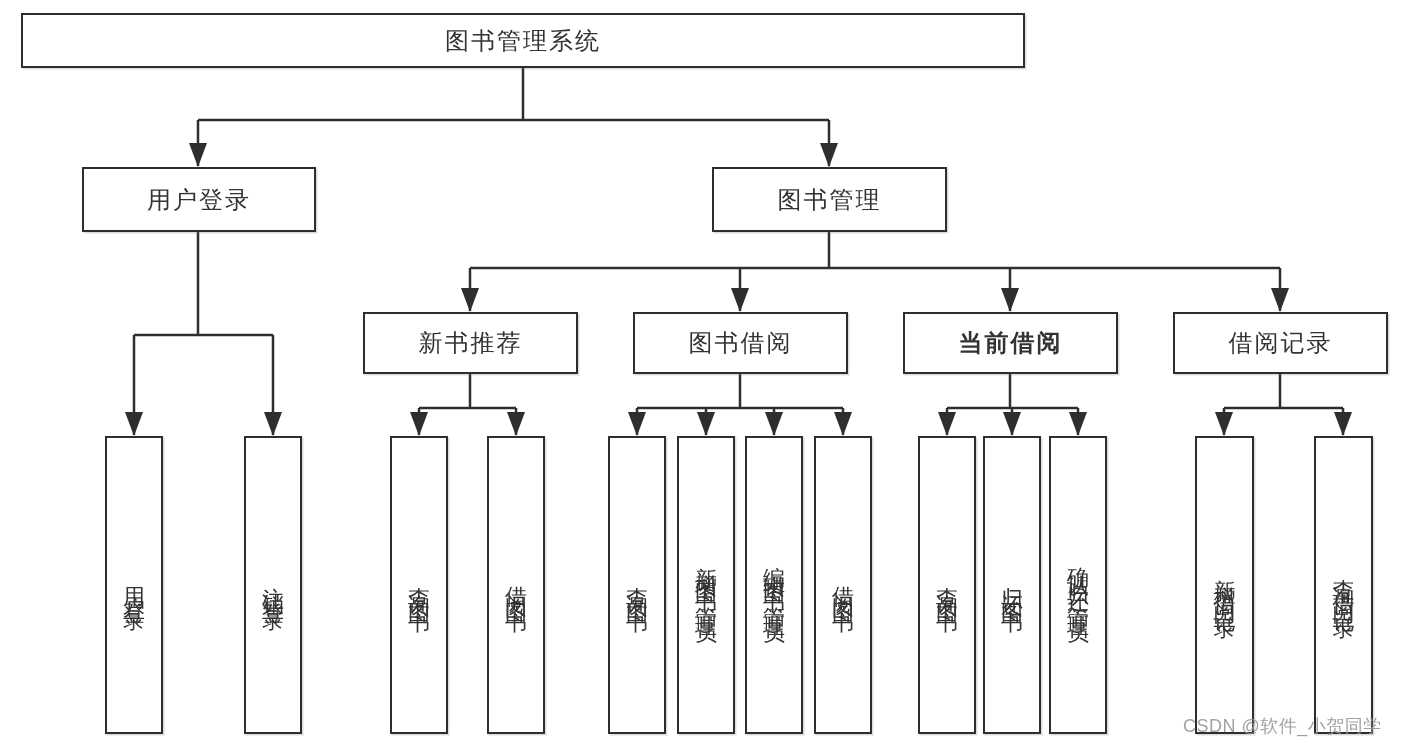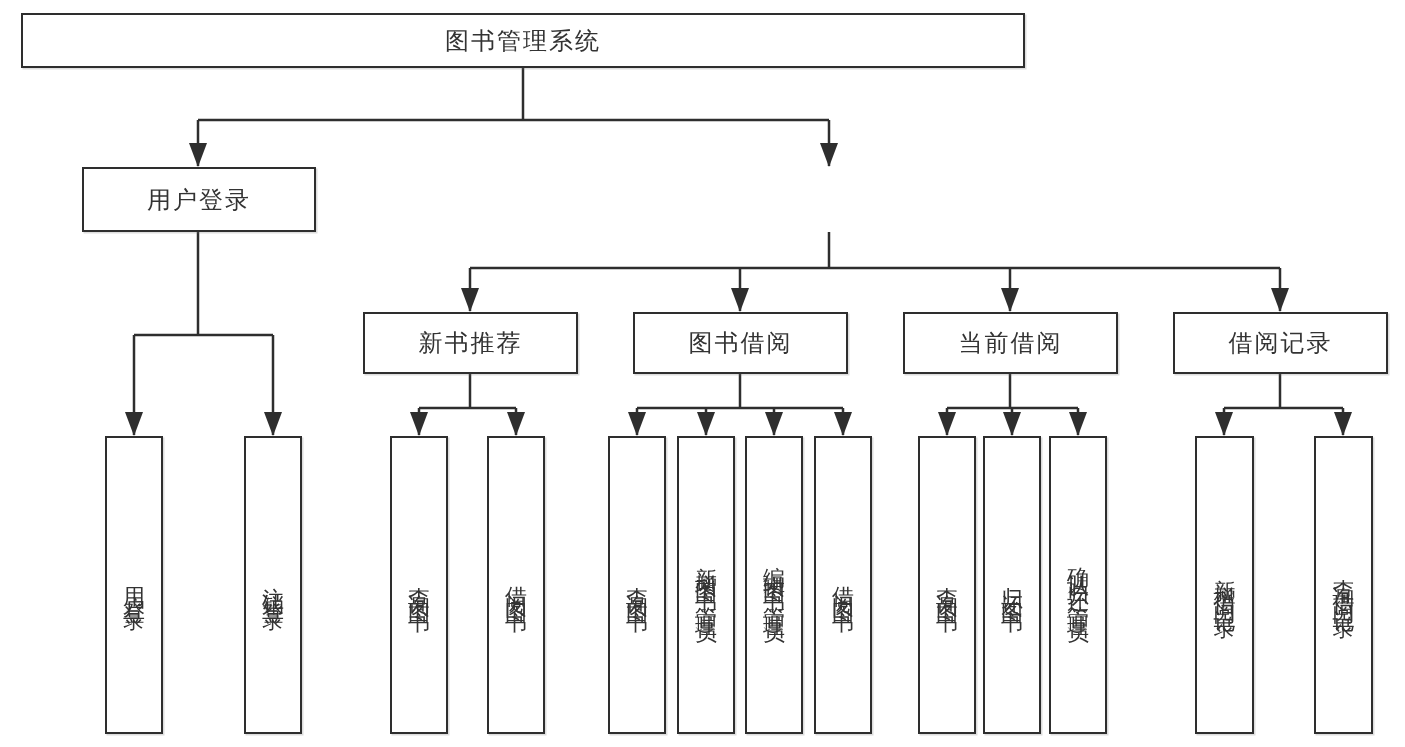--- a/index.html
+++ b/index.html
@@ -126,28 +126,31 @@
     </g>
   </svg>
 
   <div class="box h" style="left:21px; top:13px; width:1004px; height:55px;">
     <span class="lbl">图书管理系统</span>
   </div>
 
   <div class="box h" style="left:82px; top:167px; width:234px; height:65px;">
     <span class="lbl">用户登录</span>
   </div>
+  <div class="box h" style="left:712px; top:167px; width:235px; height:65px;">
+    <span class="lbl">图书管理</span>
+  </div>
 
   <div class="box h" style="left:633px; top:312px; width:215px; height:62px;">
     <span class="lbl">图书借阅</span>
   </div>
   <div class="box h" style="left:363px; top:312px; width:215px; height:62px;">
     <span class="lbl">新书推荐</span>
   </div>
-  <div class="box h" style="left:903px; top:312px; width:215px; height:62px;">
+  <div class="box h" style="left:903px; top:312px; width:215px; height:62px;font-weight:bold;">
     <span class="lbl">当前借阅</span>
   </div>
   <div class="box h" style="left:1173px; top:312px; width:215px; height:62px;">
     <span class="lbl">借阅记录</span>
   </div>
 
   <div class="box v" style="left:105px; top:436px; width:58px; height:298px;">
     <span class="lbl">用户登录</span>
   </div>
   <div class="box v" style="left:244px; top:436px; width:58px; height:298px;">
@@ -184,14 +187,15 @@
     <span class="lbl">确认归还（管理员）</span>
   </div>
 
   <div class="box v" style="left:1195px; top:436px; width:59px; height:298px;">
     <span class="lbl">新增借阅记录</span>
   </div>
   <div class="box v" style="left:1314px; top:436px; width:59px; height:298px;">
     <span class="lbl">查询借阅记录</span>
   </div>
 
+  <div class="watermark">CSDN @软件_小贺同学</div>
 
 </div>
 
 </body></html>

